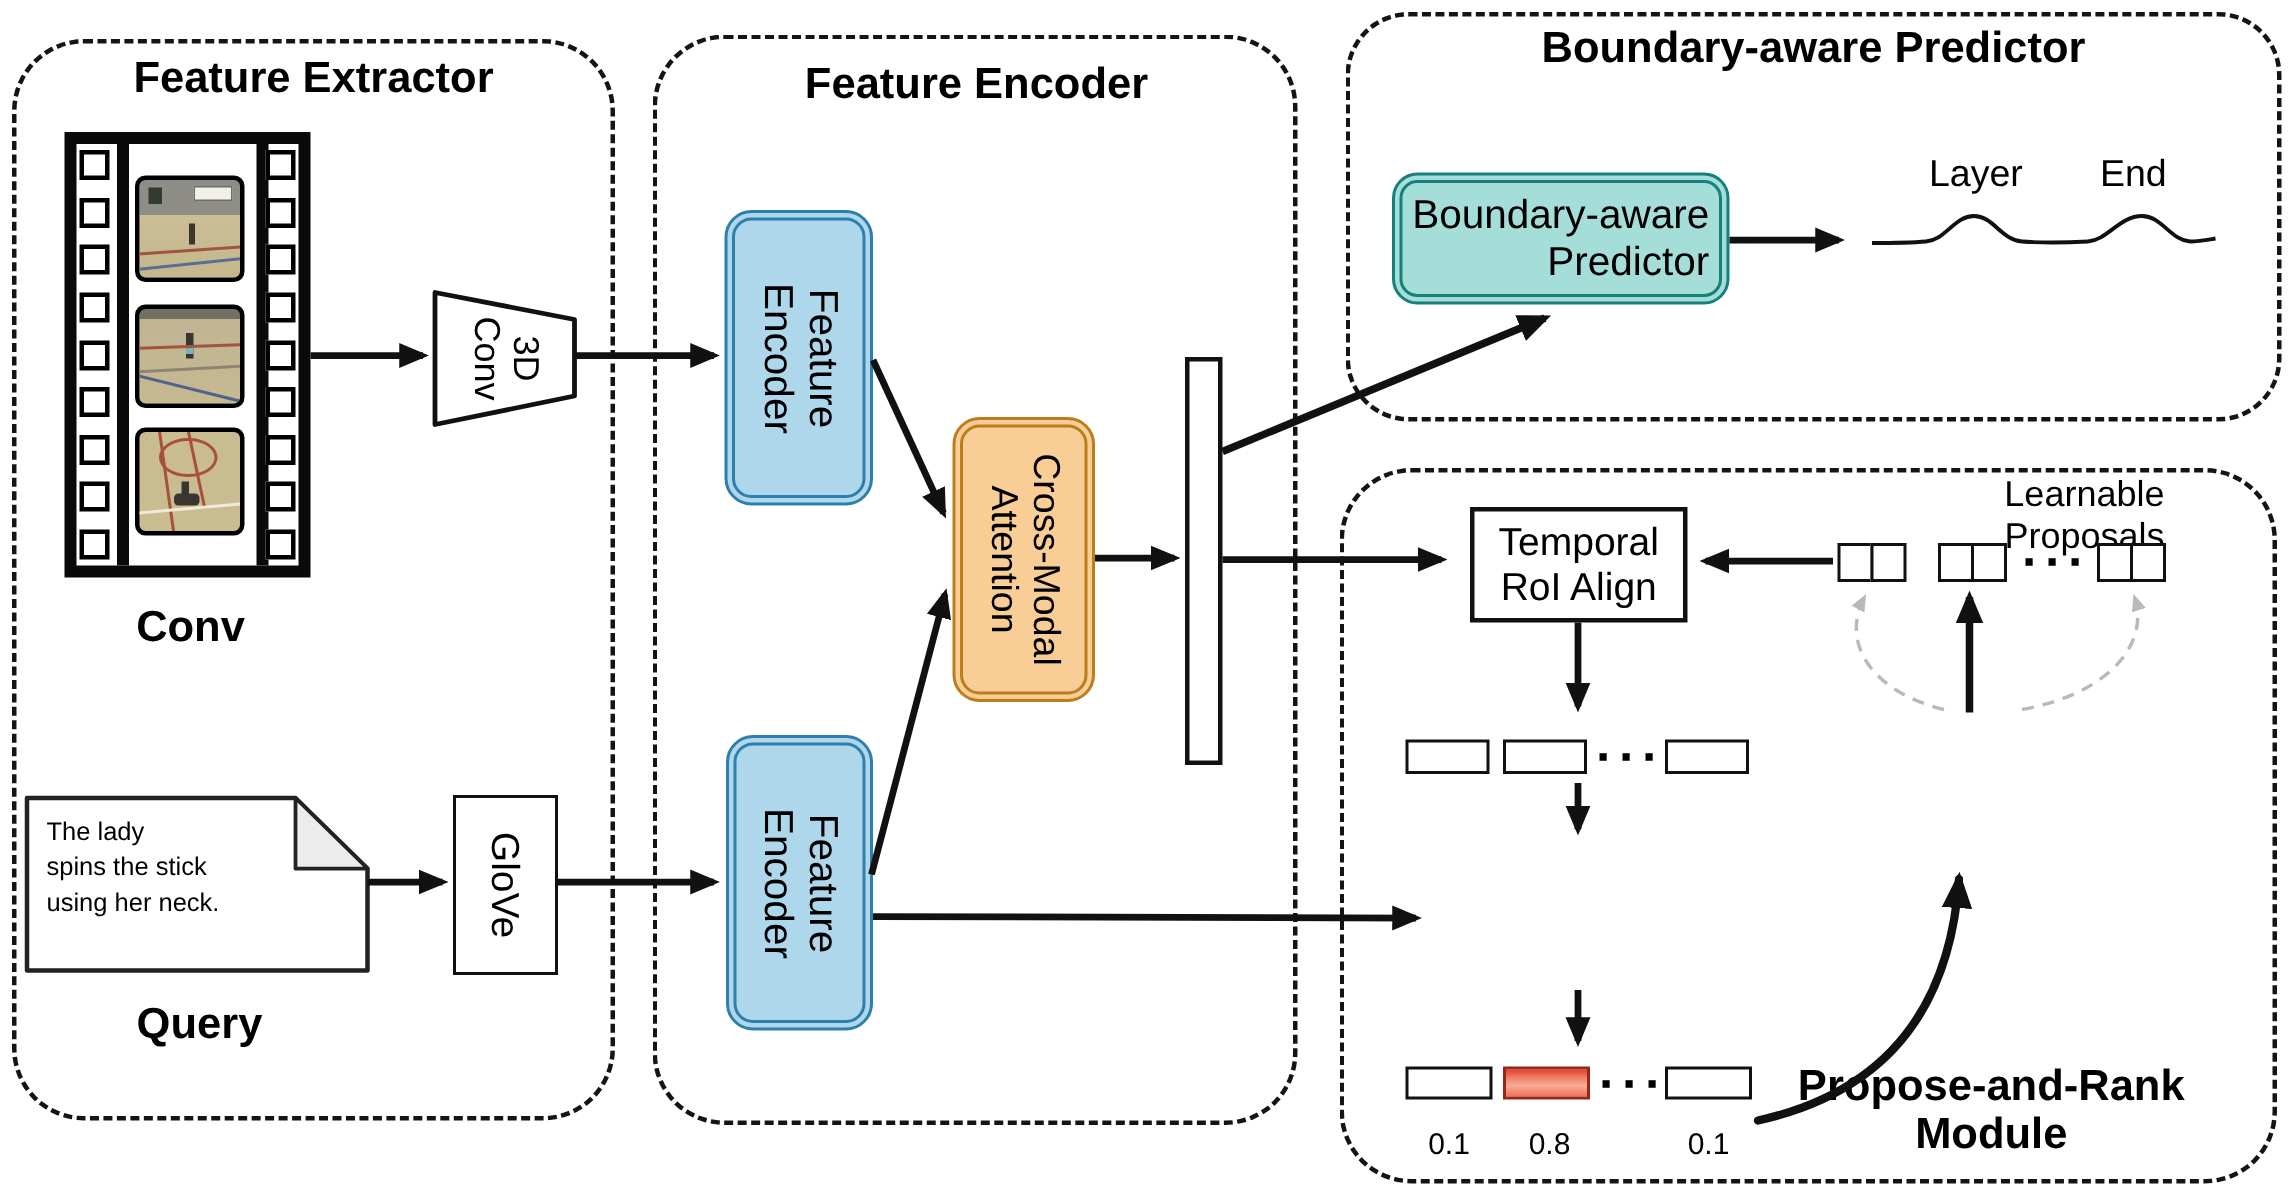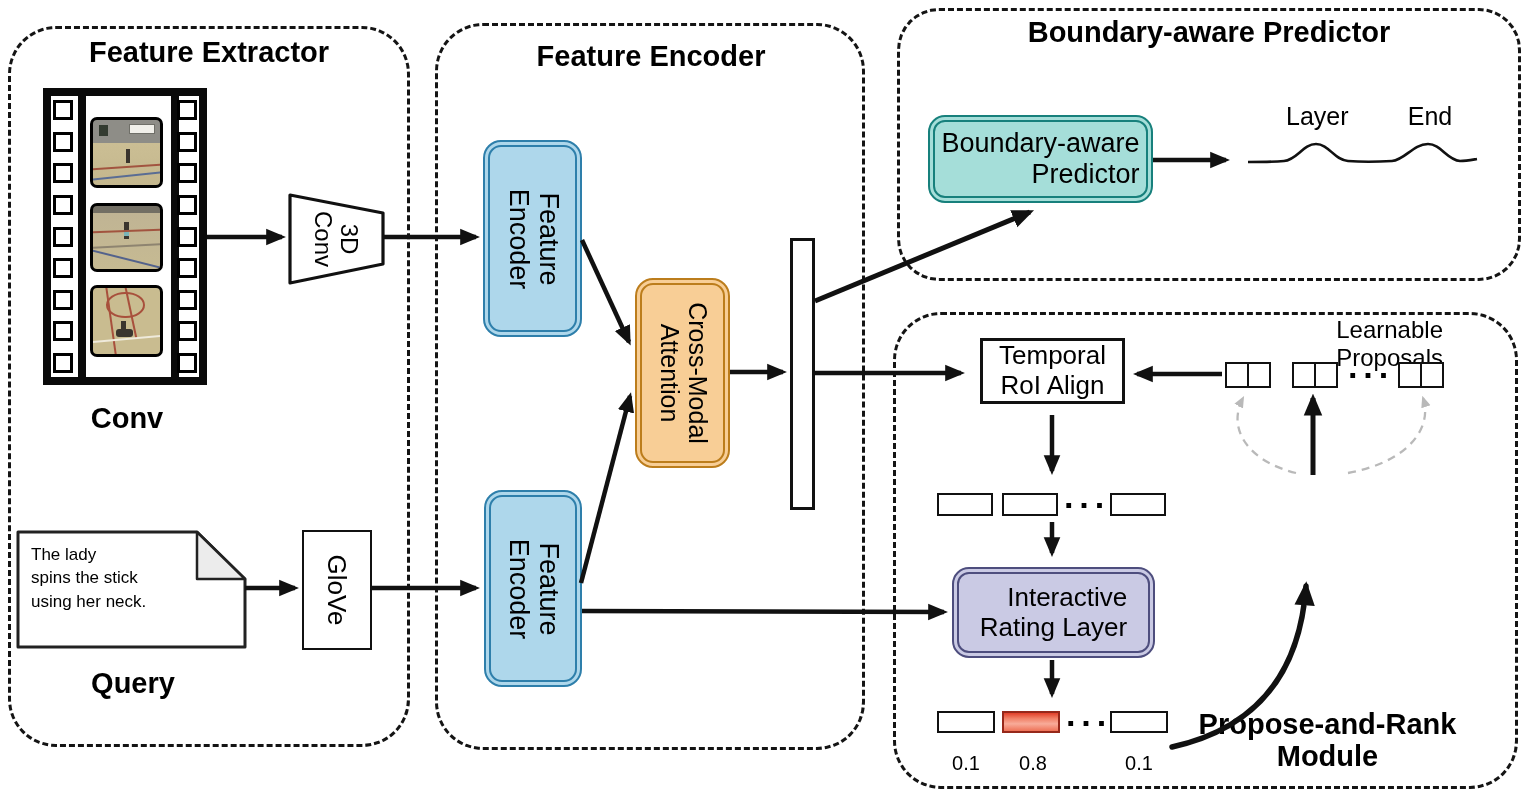--- a/index.html
+++ b/index.html
@@ -125,23 +125,23 @@
   <div class="rotbox" style="left:635px;top:278px;width:95px;height:190px;border-color:#bc7d1c;background:#f8ce96;">
     <div class="rot" style="width:188px;font-size:25px;">Cross-Modal
 Attention</div>
   </div>
 
   <div class="plainbox" style="left:790px;top:238px;width:25px;height:272px;"></div>
 
   <div class="dbox" style="left:928px;top:115px;width:225px;height:88px;border-color:#17807c;background:#a5ded9;font-size:27px;">Boundary-aware
 Predictor</div>
   <div class="abs" style="left:1286px;top:102px;width:60px;font-size:25px;text-align:center;z-index:10;">Layer</div>
-  <div class="abs" style="left:1400px;top:102px;width:60px;font-size:25px;text-align:center;z-index:10;">End</div>
-
-  <div class="plainbox" style="left:980px;top:338px;width:145px;height:66px;display:flex;align-items:center;justify-content:center;text-align:center;white-space:pre-line;font-size:26px;line-height:1.15;">
+  <div class="abs" style="left:1400px;top:102px;width:60px;font-size:25px;z-index:10;">End</div>
+
+  <div class="plainbox" style="left:980px;top:338px;width:145px;height:77px;display:flex;align-items:center;justify-content:center;text-align:center;white-space:pre-line;font-size:26px;line-height:1.15;">
     <span>Temporal
 RoI Align</span>
   </div>
 
   <div class="abs" style="left:1223px;top:316px;width:220px;font-size:24px;text-align:right;z-index:10;">Learnable Proposals</div>
   <div class="pair" style="left:1225px;top:362px;">
       <div></div>
       <div></div>
     </div>
   <div class="pair" style="left:1292px;top:362px;">
@@ -152,22 +152,20 @@
   <div class="pair" style="left:1398px;top:362px;">
       <div></div>
       <div></div>
     </div>
 
   <div class="smallrect" style="left:937px;top:493px;"></div>
   <div class="smallrect" style="left:1002px;top:493px;"></div>
   <div class="dots" style="left:1064px;top:488px;">···</div>
   <div class="smallrect" style="left:1110px;top:493px;"></div>
 
-  <div class="dbox" style="left:952px;top:567px;width:203px;height:91px;border-color:#4e4e7e;background:#cacae4;">Interactive
-Rating Layer</div>
 
 
   <div class="scorebox" style="left:937px;top:711px;"></div>
   <div class="scorebox" style="left:1002px;top:711px;border-color:#96281a;background:linear-gradient(180deg,#e23f28 0%,#f08066 30%,#f8ab99 60%,#ee7257 100%);"></div>
   <div class="dots" style="left:1066px;top:706px;">···</div>
   <div class="scorebox" style="left:1110px;top:711px;"></div>
   <div class="scoretxt" style="left:937px;top:752px;width:58px;">0.1</div>
   <div class="scoretxt" style="left:1004px;top:752px;width:58px;">0.8</div>
   <div class="scoretxt" style="left:1110px;top:752px;width:58px;">0.1</div>
 

